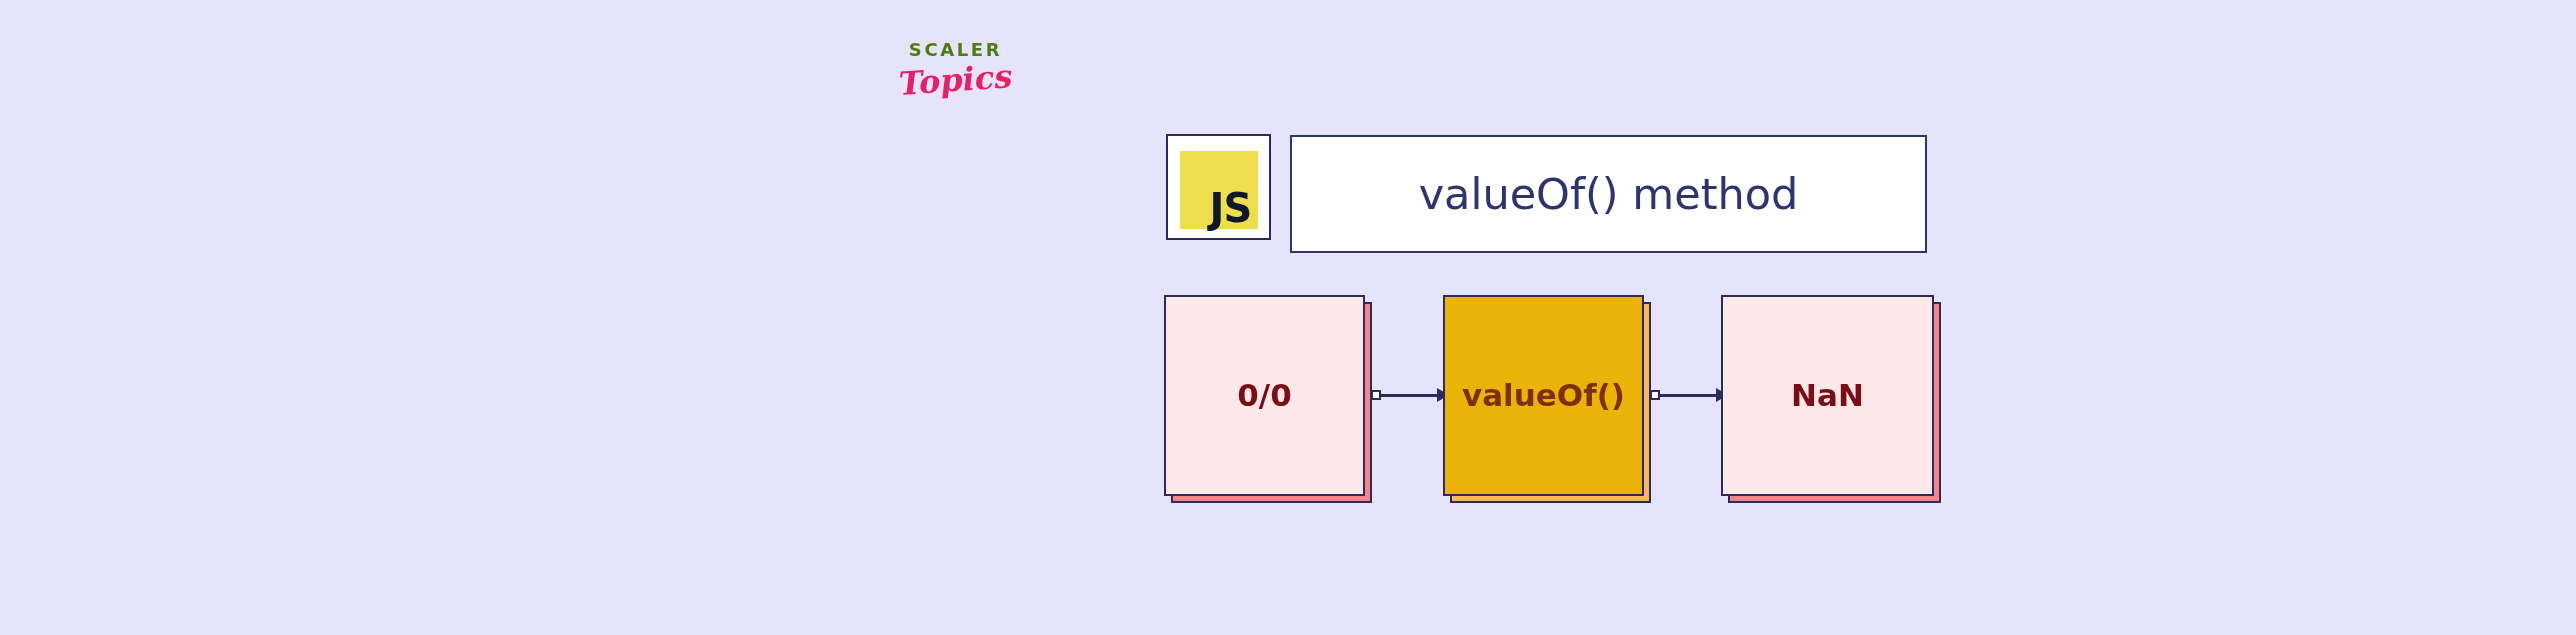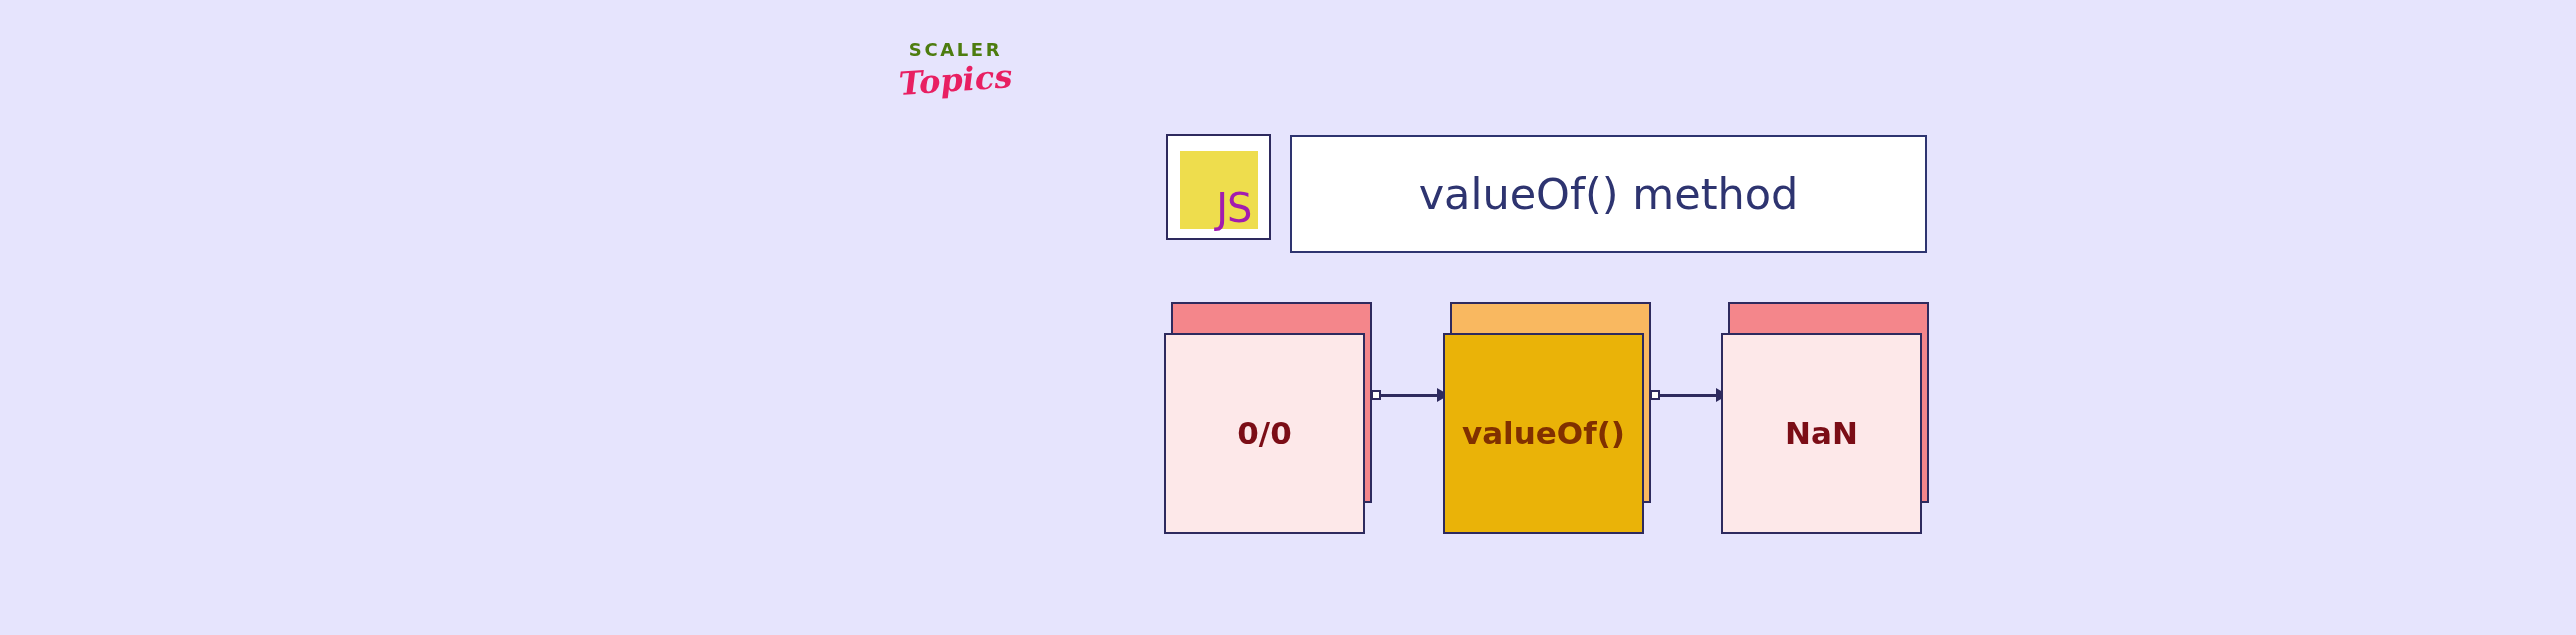--- a/index.html
+++ b/index.html
@@ -66,24 +66,24 @@
     height: 78px;
     margin: 0 auto 9.3px auto;
     background: #eedd4d;
     position: relative;
   }
   #js-text {
     position: absolute;
     right: 6.2px;
     bottom: 1px;
     font-family: "DejaVu Sans", sans-serif;
-    font-weight: normal;
+    font-weight: bold;
     font-size: 40px;
     line-height: 1;
-    color: #a21caf;
+    color: #0f172a;
     letter-spacing: -1px;
   }
 
   #title-box {
     position: absolute;
     left: 1290px;
     top: 135px;
     width: 637px;
     height: 118px;
     background: #ffffff;
@@ -120,35 +120,34 @@
     position: absolute;
     left: 0;
     top: 0;
     width: 100%;
     height: 100%;
     border: 2.6px solid #2e2a5e;
     box-sizing: border-box;
     display: flex;
     align-items: center;
     justify-content: center;
-    margin-top: 38px;
   }
   .flow-label {
     font-family: "DejaVu Sans", sans-serif;
     font-size: 31px;
     line-height: 1;
     white-space: nowrap;
   }
   .flow-label.bold {
     font-weight: bold;
   }
 
   #box-input  { left: 1164px; }
   #box-method { left: 1443px; }
-  #box-output { left: 1721px; }
+  #box-output { left: 1721px; padding-left: 12px; }
 
   
   .arrow {
     position: absolute;
     top: 387px;
     height: 16.5px;
     display: flex;
     align-items: center;
   }
   #arrow-1 { left: 1371px; width: 78px; }

